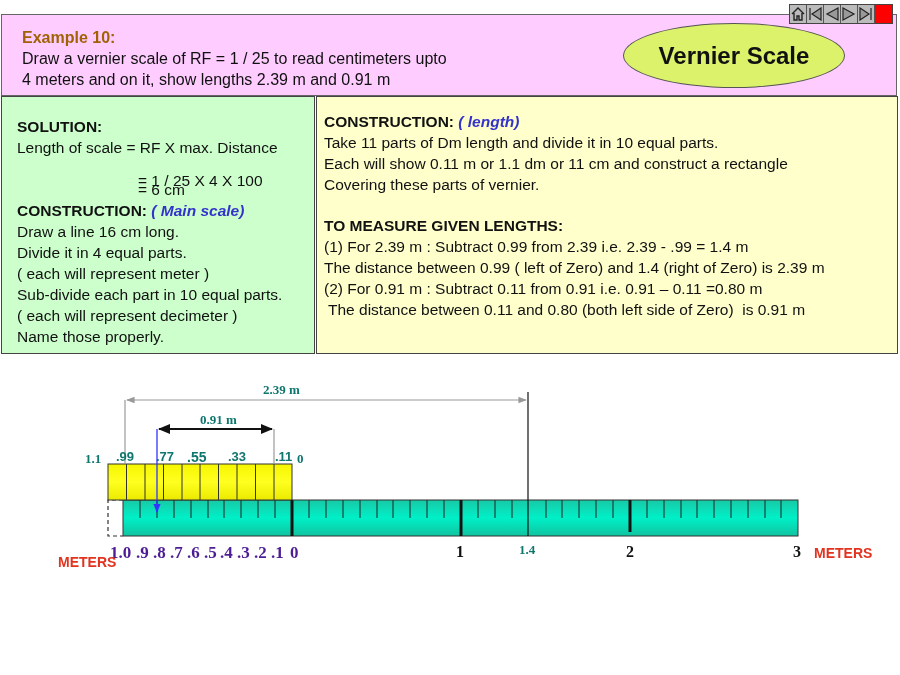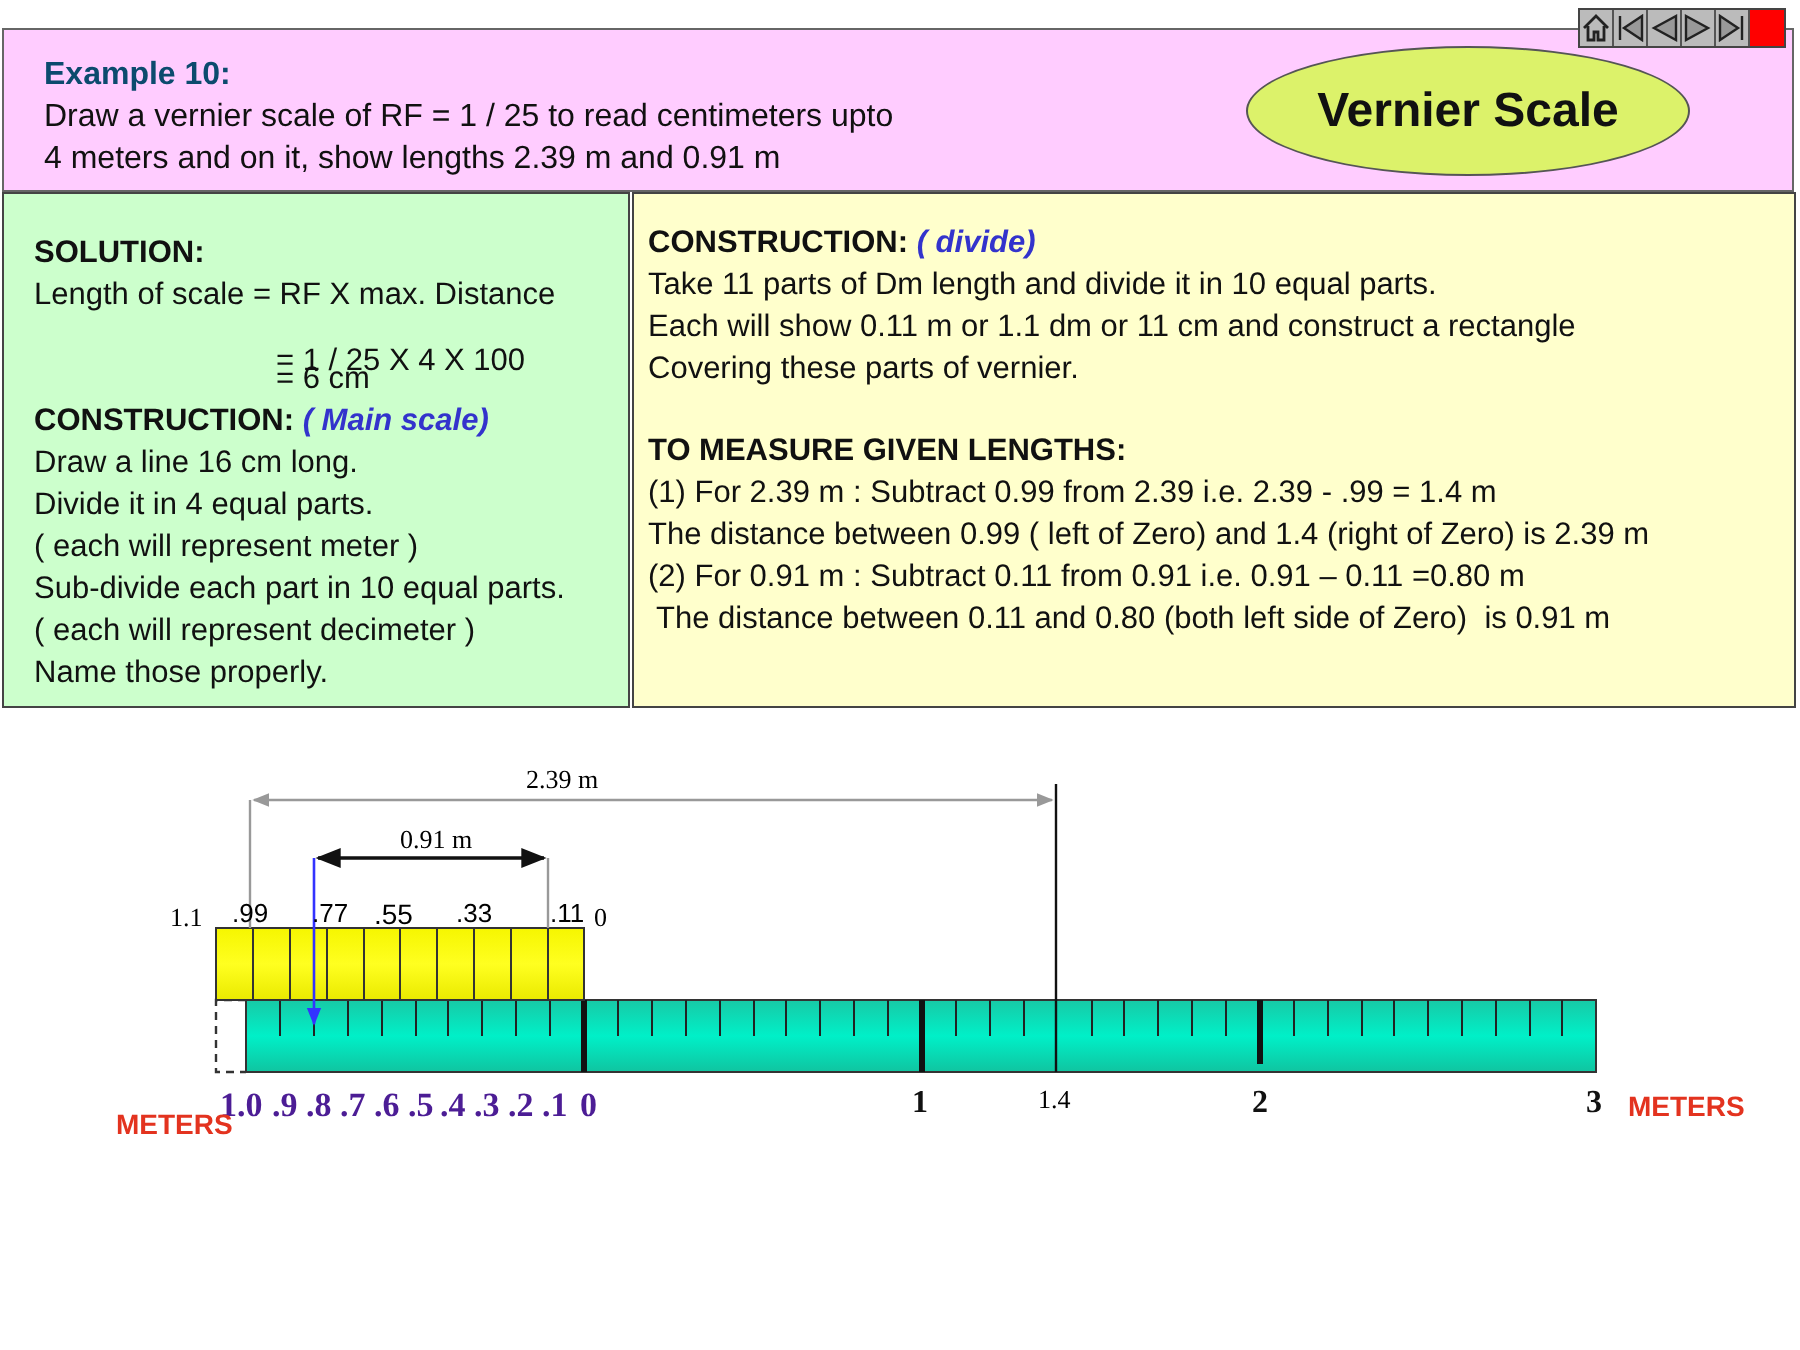--- a/index.html
+++ b/index.html
@@ -1,39 +1,39 @@
 <!DOCTYPE html>
 <html><head>
 <meta charset="utf-8">
 <style>
   html, body { margin:0; padding:0; background:#ffffff; }
   body { width:900px; height:675px; position:relative; overflow:hidden;
          font-family:"Liberation Sans", sans-serif; }
   .abs { position:absolute; }
   .header-box { left:1px; top:14px; width:896px; height:82px; background:#ffccff;
                 border:1px solid #666; box-sizing:border-box; }
-  .ex-title { left:22px; top:29px; font-size:16px; font-weight:bold; color:#0c4a6e; }
+  .ex-title { left:22px; top:29px; font-size:16px; font-weight:bold; color:#a16207; }
   .ex-line { left:22px; font-size:16px; color:#111; white-space:nowrap; }
   .ellipse { left:623px; top:23px; width:222px; height:65px; background:#dcf26a;
              border:1px solid #555; border-radius:50%; box-sizing:border-box;
              display:flex; align-items:center; justify-content:center;
              font-size:24px; font-weight:bold; color:#111; }
   .nav { left:789px; top:4px; height:18px; display:flex; border:1px solid #444; background:#bbb; }
   .nav-btn { width:17px; height:18px; border-right:1px solid #555; box-sizing:border-box;
              display:flex; align-items:center; justify-content:center; }
   .nav-btn svg { display:block; }
   .nav-red { width:17px; height:18px; background:#ff0000; }
   .green-box { left:1px; top:96px; width:314px; height:258px; background:#ccffcc;
                border:1px solid #444; box-sizing:border-box; }
   .yellow-box { left:316px; top:96px; width:582px; height:258px; background:#ffffcc;
                 border:1px solid #444; box-sizing:border-box; }
   .txt { font-size:15.5px; color:#111; white-space:nowrap; }
   .bold { font-weight:bold; }
   .blue-it { color:#3333cc; font-style:italic; font-weight:bold; }
-  .lbl-red { font-family:"Liberation Serif", serif; font-weight:normal; color:#000000; font-size:13px; }
+  .lbl-red { font-family:"Liberation Serif", serif; font-weight:bold; color:#0f766e; font-size:13px; }
   .lbl-blue { font-family:"Liberation Serif", serif; font-weight:bold; color:#4c1d95; font-size:17px; }
   .lbl-black { font-family:"Liberation Serif", serif; font-weight:bold; color:#111; font-size:16px; }
   .meters { font-weight:bold; color:#e3331f; font-size:14px; }
 </style>
 </head>
 <body>
 
 <div class="abs header-box"></div>
 <div class="abs ex-title">Example 10:</div>
 <div class="abs ex-line" style="top:50px;">Draw a vernier scale of RF = 1 / 25 to read centimeters upto</div>
@@ -78,21 +78,21 @@
 <div class="abs txt" style="left:138px; top:181px;">= 6 cm</div>
 <div class="abs txt" style="left:17px; top:202px;"><span class="bold">CONSTRUCTION: </span><span class="blue-it">( Main scale)</span></div>
 <div class="abs txt" style="left:17px; top:223px;">Draw a line 16 cm long.</div>
 <div class="abs txt" style="left:17px; top:244px;">Divide it in 4 equal parts.</div>
 <div class="abs txt" style="left:17px; top:265px;">( each will represent meter )</div>
 <div class="abs txt" style="left:17px; top:286px;">Sub-divide each part in 10 equal parts.</div>
 <div class="abs txt" style="left:17px; top:307px;">( each will represent decimeter )</div>
 <div class="abs txt" style="left:17px; top:328px;">Name those properly.</div>
 
 <div class="abs yellow-box"></div>
-<div class="abs txt" style="left:324px; top:113px;"><span class="bold">CONSTRUCTION: </span><span class="blue-it">( divide)</span></div>
+<div class="abs txt" style="left:324px; top:113px;"><span class="bold">CONSTRUCTION: </span><span class="blue-it">( length)</span></div>
 <div class="abs txt" style="left:324px; top:134px;">Take 11 parts of Dm length and divide it in 10 equal parts.</div>
 <div class="abs txt" style="left:324px; top:155px;">Each will show 0.11 m or 1.1 dm or 11 cm and construct a rectangle</div>
 <div class="abs txt" style="left:324px; top:176px;">Covering these parts of vernier.</div>
 <div class="abs txt bold" style="left:324px; top:217px;">TO MEASURE GIVEN  LENGTHS:</div>
 <div class="abs txt" style="left:324px; top:238px;">(1) For 2.39 m :  Subtract  0.99  from 2.39   i.e.  2.39 - .99 = 1.4 m</div>
 <div class="abs txt" style="left:324px; top:259px;">The distance between 0.99  ( left of Zero) and 1.4 (right of Zero) is 2.39 m</div>
 <div class="abs txt" style="left:324px; top:280px;">(2) For 0.91 m :  Subtract 0.11 from 0.91 i.e.  0.91 – 0.11 =0.80 m</div>
 <div class="abs txt" style="left:324px; top:301px; white-space:pre;"> The distance between 0.11 and 0.80 (both left side of Zero)  is 0.91 m</div>
 
 <svg class="abs" style="left:0; top:0;" width="900" height="675" viewBox="0 0 900 675">

